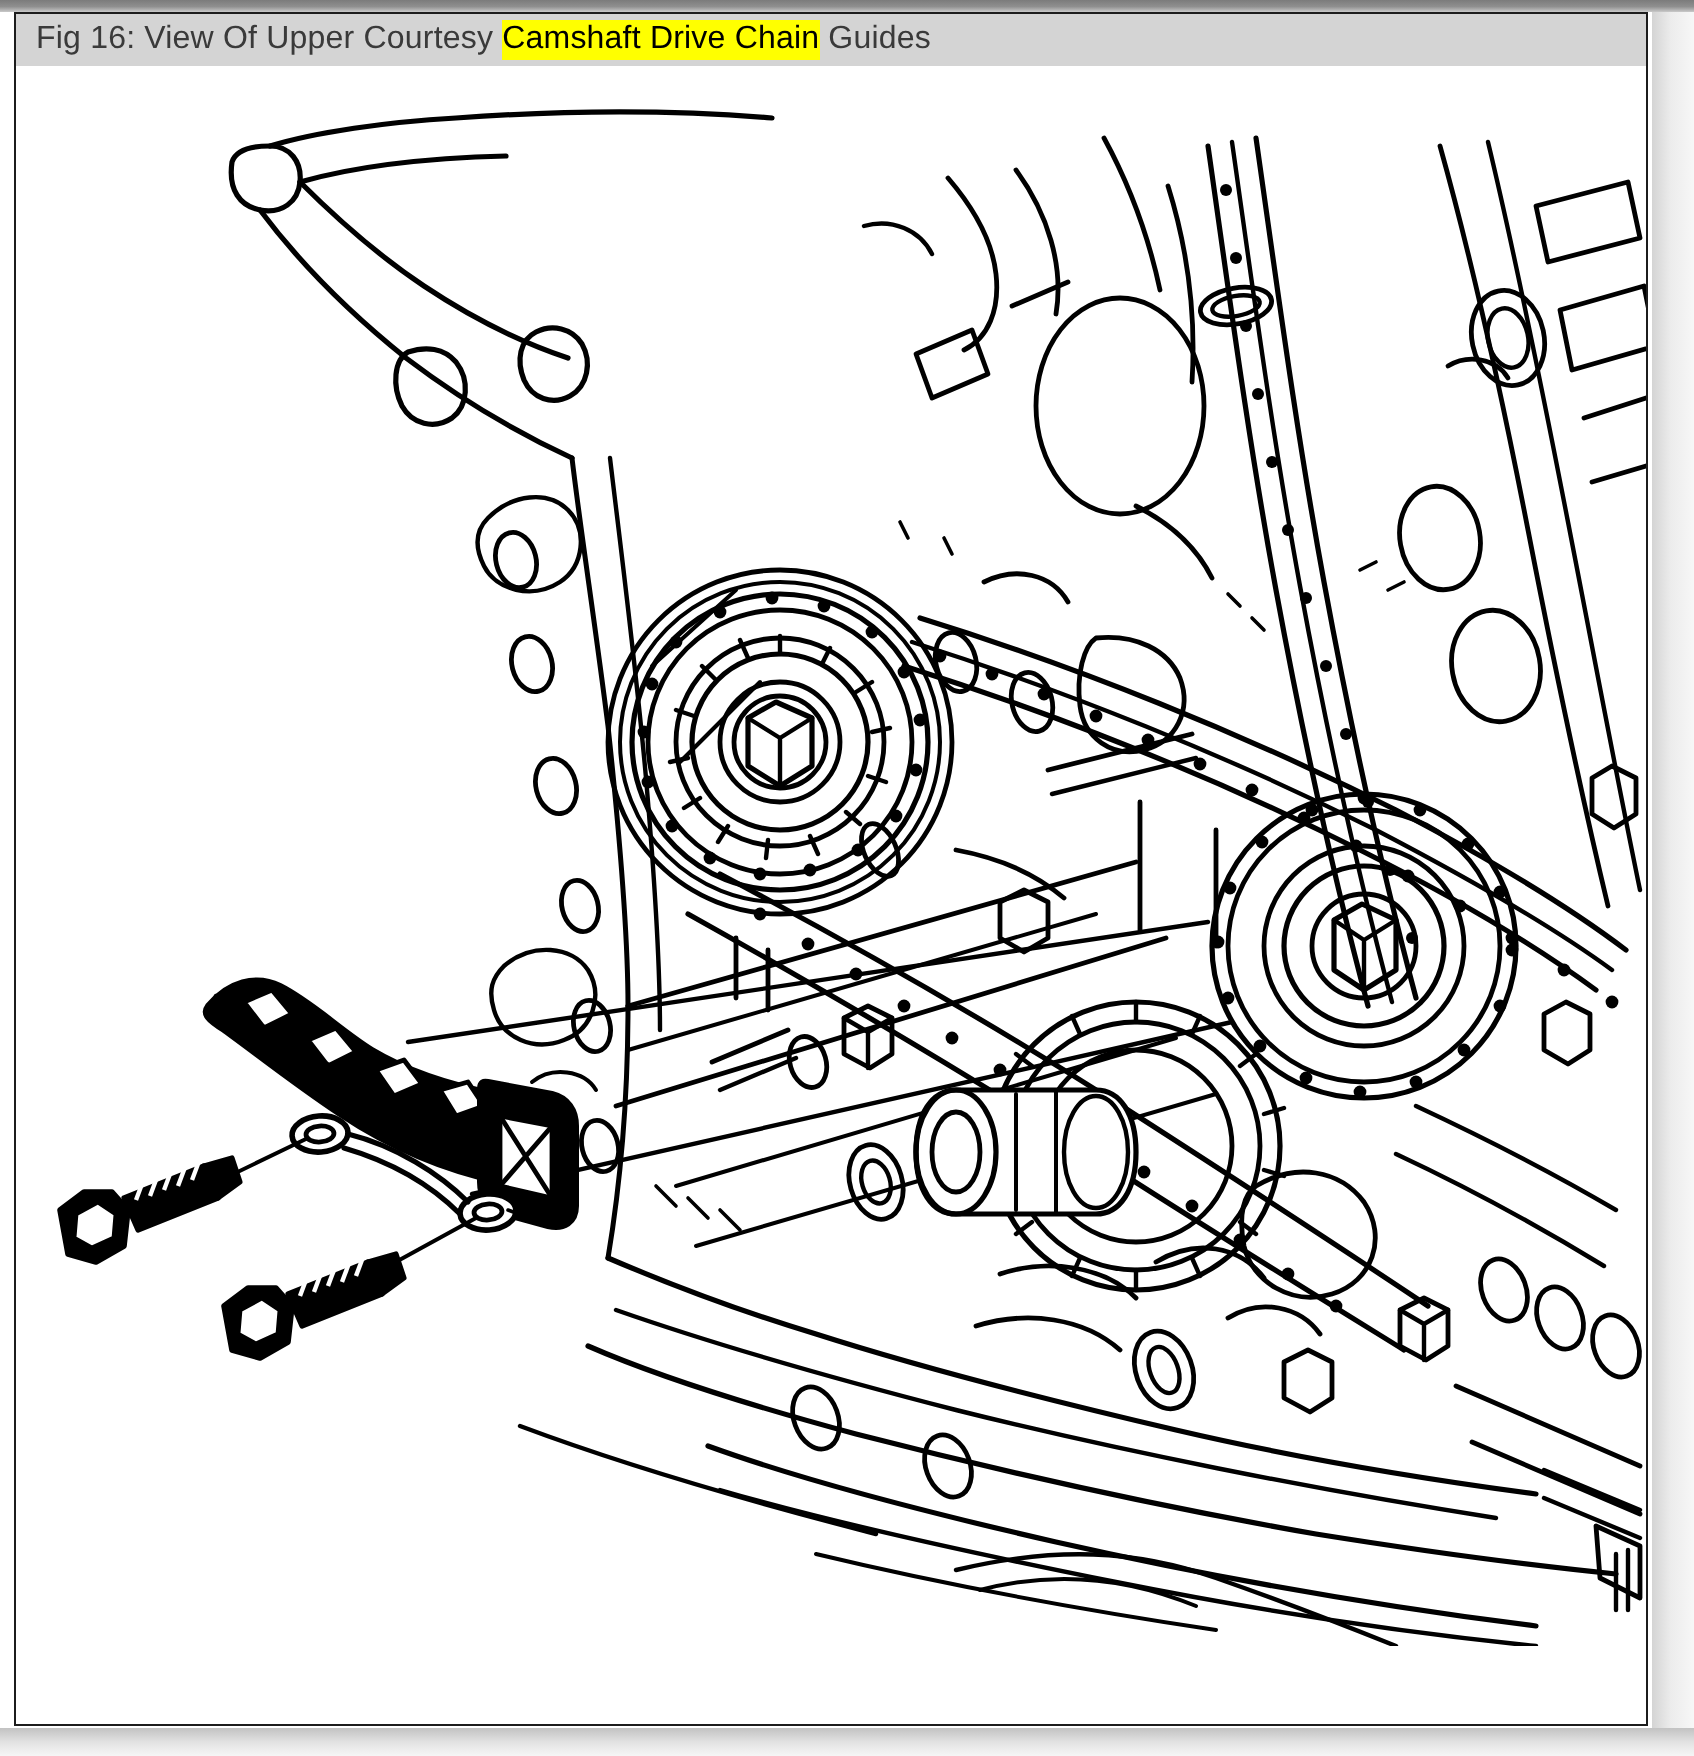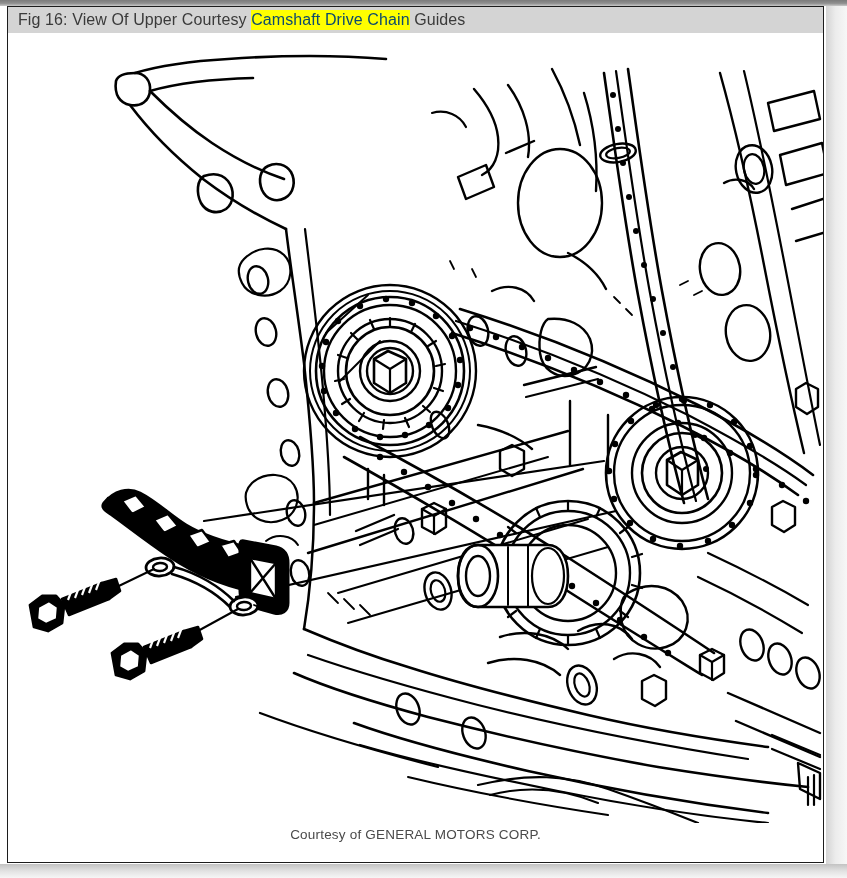--- a/index.html
+++ b/index.html
@@ -58,21 +58,21 @@
   }
   .title-text{
     font-size:16px;
     color:#3a3a3a;
     line-height:26px;
     padding-left:10px;
     letter-spacing:.1px;
   }
   .title-text .hl{
     background:#ffff00;
-    color:#0c4a6e;
+    color:#000000;
     padding:1px 0 2px 0;
   }
 
   
   .drawing{
     position:absolute;
     left:0;top:26px;
     width:815px;height:790px;
     background:#ffffff;
     overflow:hidden;
@@ -470,16 +470,15 @@
           <path class="ln" stroke-width="1.8" d="M320,560 l10,10 M336,566 l10,10 M352,572 l10,10"></path>
           <path class="ln" stroke-width="1.8" d="M446,236 l-4,-8 M468,244 l-4,-8"></path>
           <path class="ln" stroke-width="1.8" d="M672,252 l8,-4 M686,262 l8,-4"></path>
           <path class="ln" stroke-width="1.8" d="M612,270 l-6,-6 M624,282 l-6,-6"></path>
           <path class="ln" stroke-width="1.8" d="M246,572 L268,580"></path>
         </g>
 
       </svg>
     </div>
 
-    <div class="courtesy">Courtesy of GENERAL MOTORS CORP.</div>
 
   </div>
 </div>
 
 </body></html>

